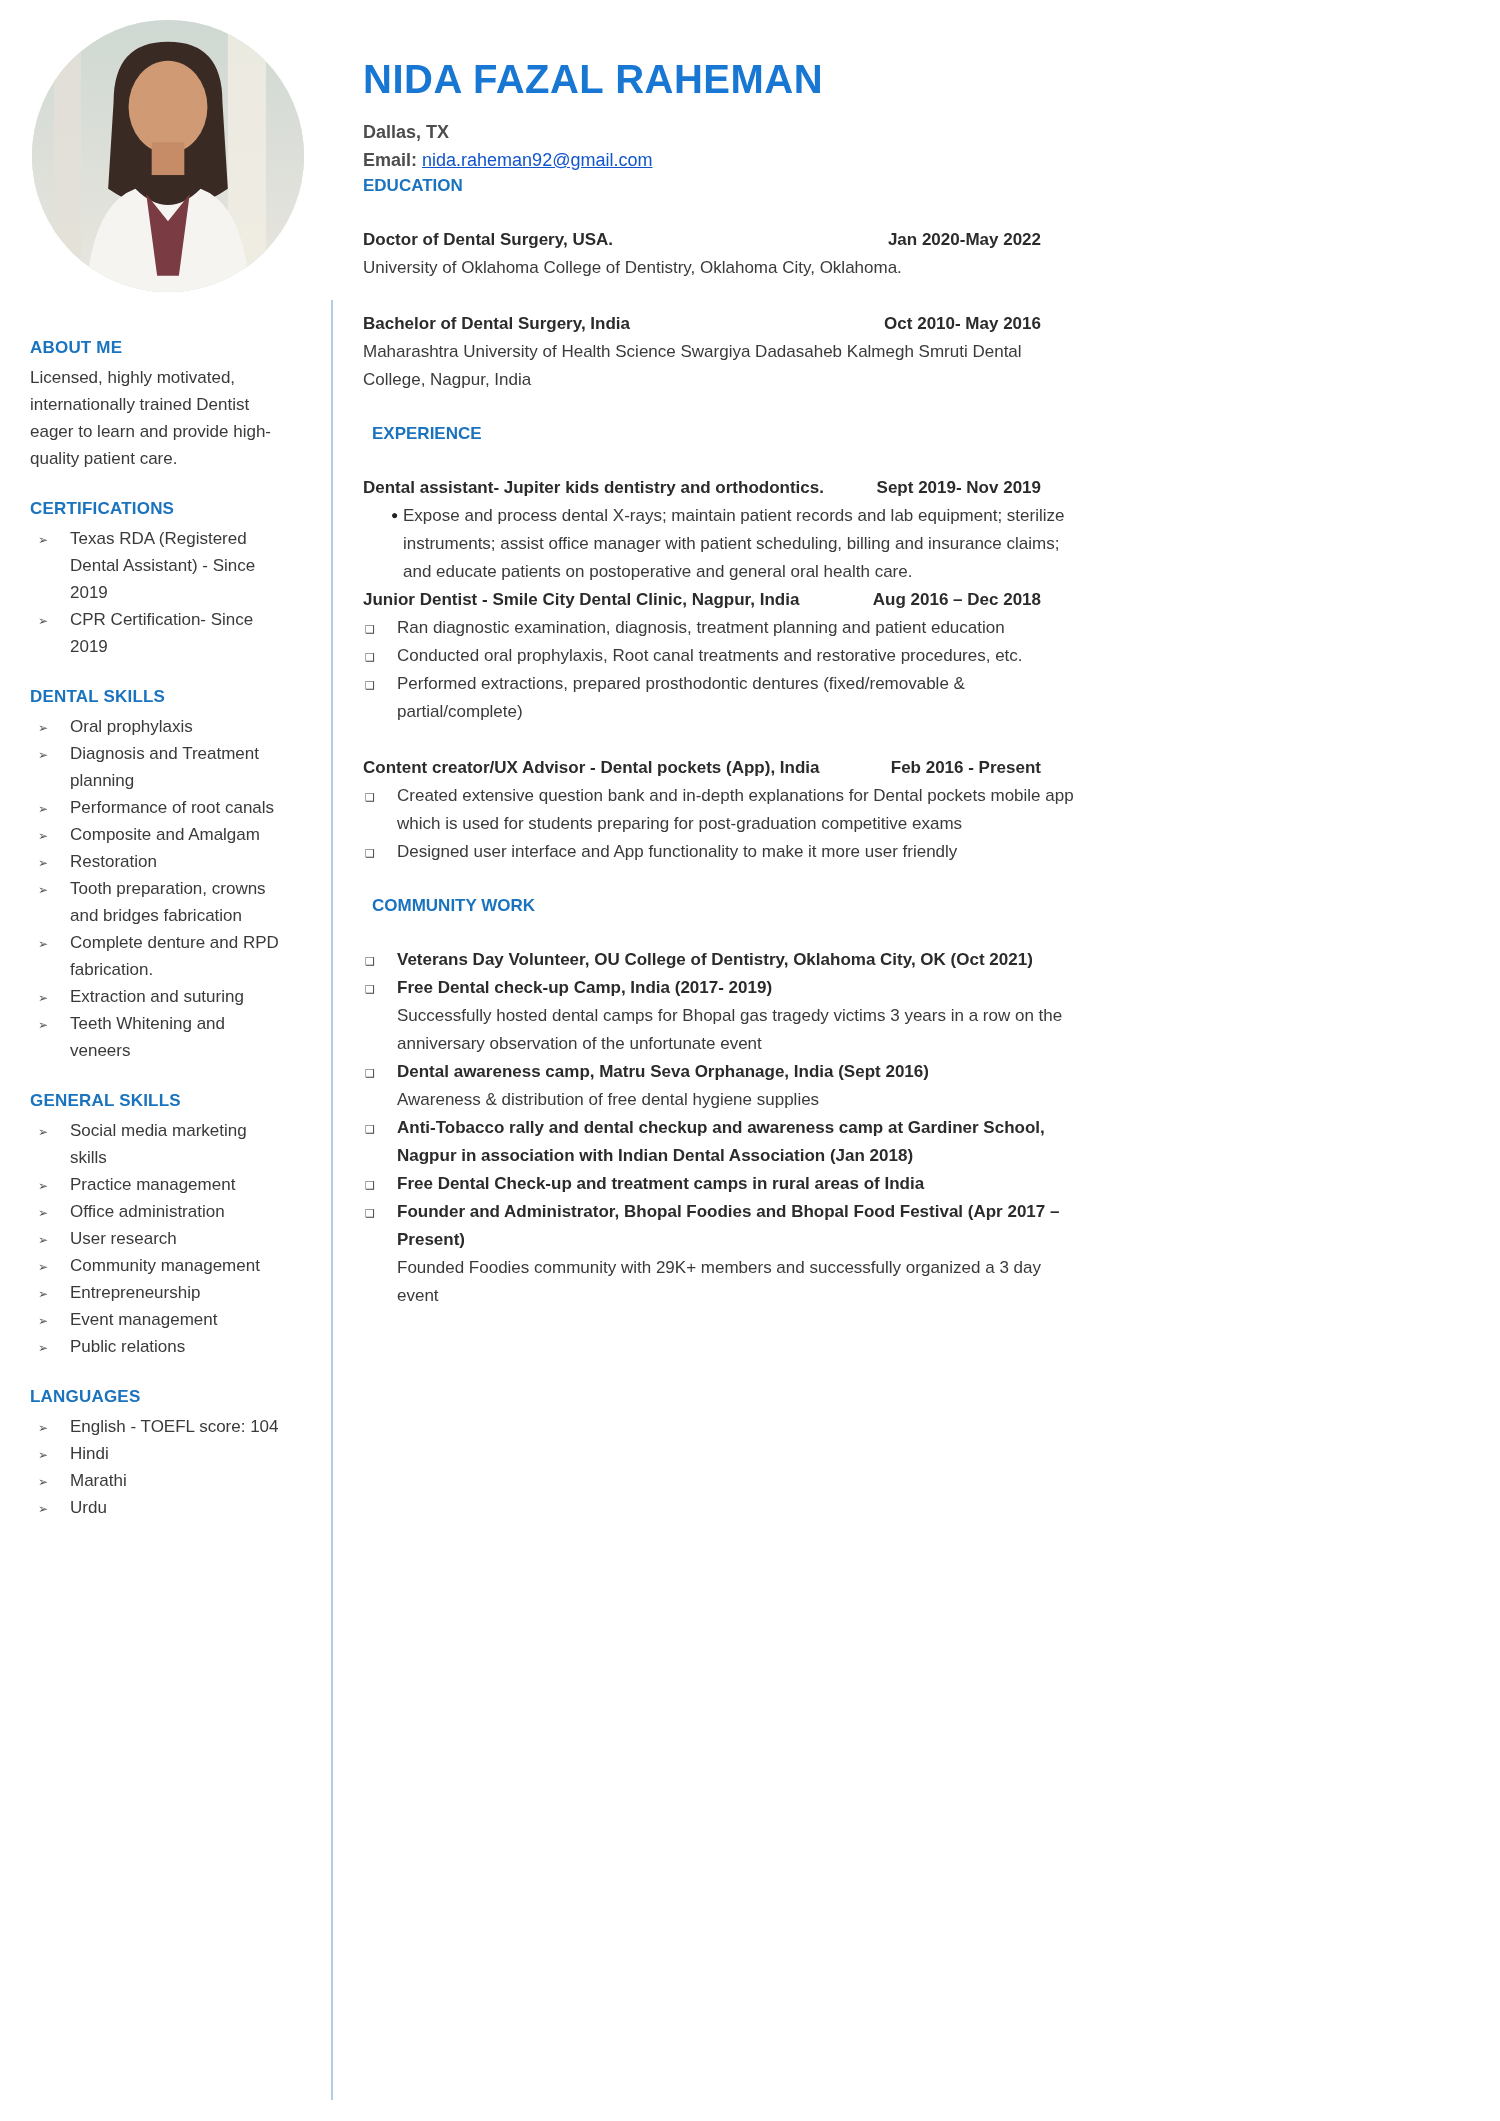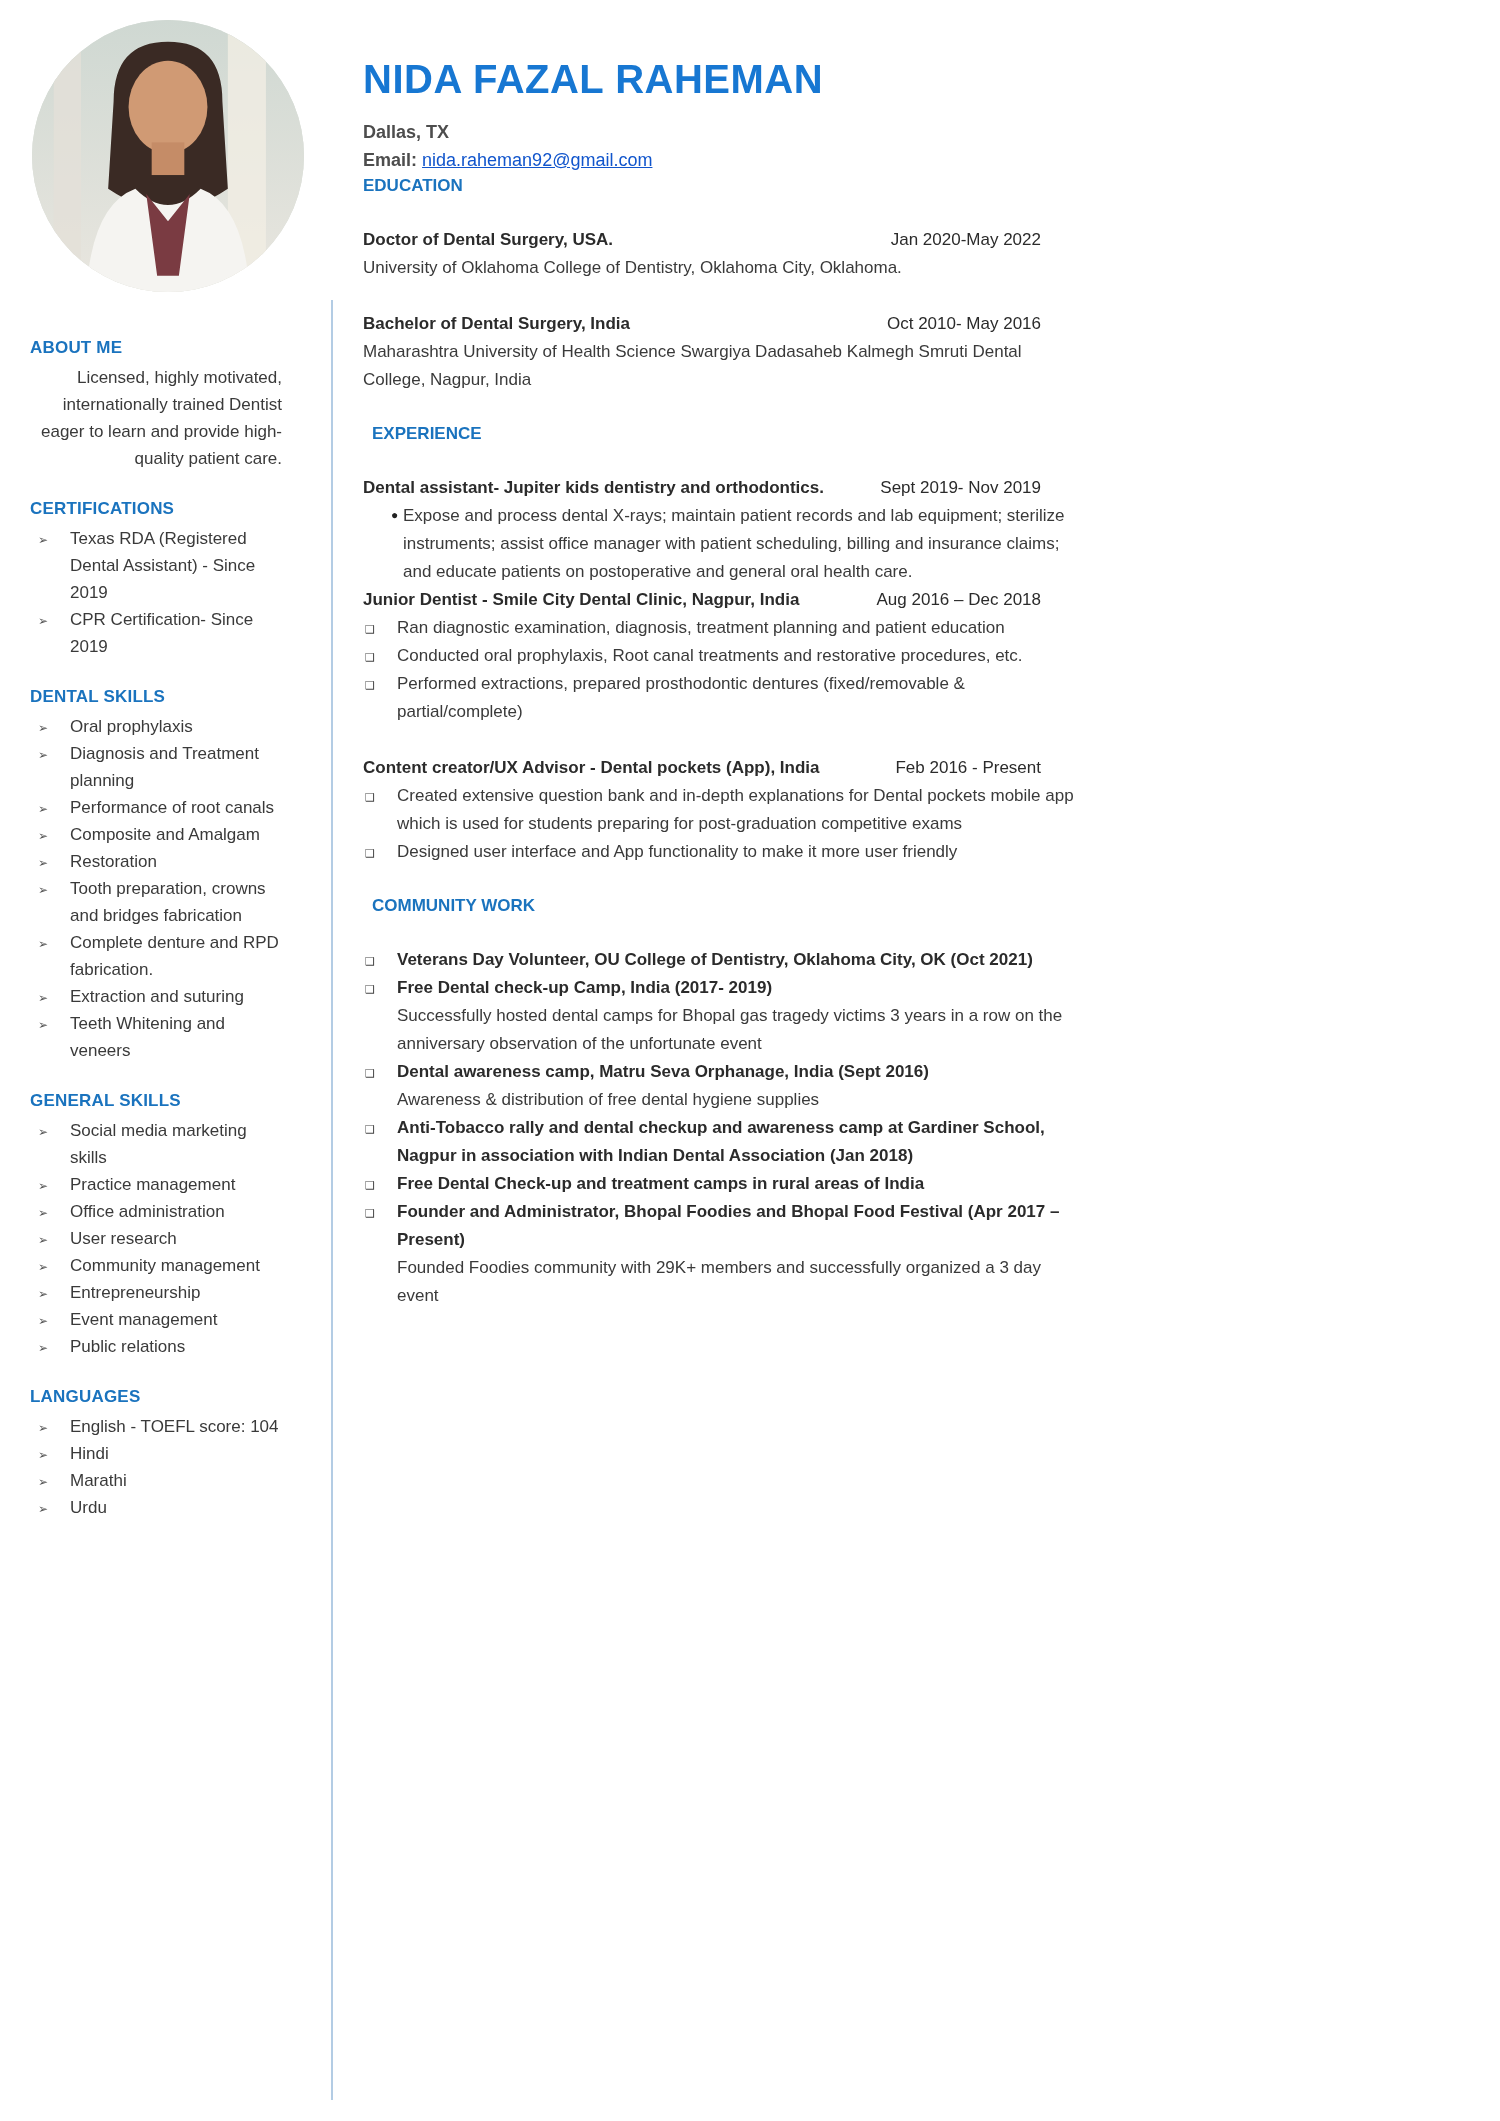--- a/index.html
+++ b/index.html
@@ -11,40 +11,40 @@
   }
   .page { position:relative; width:1500px; height:2121px; display:flex; padding:20px 0 0 30px; }
   .col-divider { position:absolute; left:331px; top:300px; width:2px; height:1800px; background:#b3cce4; }
 
   
   .sidebar { width:300px; flex:none; }
   .photo-wrap { width:272px; height:272px; border-radius:50%; overflow:hidden; margin:0 0 46px 2px; background:#d7ddd6; }
   .photo-wrap svg { display:block; width:100%; height:100%; }
   .side-section { margin-bottom:27px; width:252px; }
   .side-title { color:#1a73be; font-weight:bold; font-size:17px; margin-bottom:6px; letter-spacing:0.2px; }
-  .about-text { font-size:17px; line-height:27px; color:#3a3a3a;text-align:right; }
+  .about-text { font-size:17px; line-height:27px; color:#3a3a3a; }
   .side-list { list-style:none; }
   .side-item { display:flex; font-size:17px; line-height:27px; color:#3a3a3a; }
   .side-item .mk { flex:none; width:40px; padding-left:8px; font-size:12px; color:#555; transform:translateY(2px); }
   .side-item .txt { flex:1; }
 
   
   .main { width:722px; margin-left:33px; font-size:17px; line-height:28px; }
   .candidate-name { color:#1777d2; font-size:40px; font-weight:bold; letter-spacing:0.5px; margin:36px 0 16px 0; line-height:46px; }
   .contact-line { line-height:28px; font-size:18px; color:#3a3a3a; }
   .contact-label { font-weight:bold; color:#4d4d4d; }
   .loc { font-weight:bold; color:#4d4d4d; }
   .email-link { color:#1155cc; text-decoration:underline; cursor:pointer;margin-top:9px; }
   .auth-note { font-style:italic; color:#555555; font-size:17px; line-height:26px; }
   .sec-title { color:#1a73be; font-weight:bold; font-size:17px; line-height:24px; }
   .sec-title.indent { padding-left:9px; }
   .blk { margin-top:28px; }
   .row { display:flex; justify-content:space-between; padding-right:44px; }
   .b { font-weight:bold; color:#2b2b2b; }
-  .dates { font-weight:normal; color:#2b2b2b; flex:none; margin-left:12px; }
+  .dates { font-weight:bold; color:#2b2b2b; flex:none; margin-left:12px; }
   .plain { color:#3a3a3a; }
   .bullet-row { display:flex; }
   .bullet-row .mk-sq { flex:none; width:34px; padding-left:2px; font-size:11px; color:#444; transform:translateY(1px); }
   .bullet-row .mk-dot { flex:none; width:40px; padding-left:28px; font-size:12px; color:#222; transform:translateY(-1px); }
   .bullet-row .txt { flex:1; }
   .cw-detail { margin-left:34px; color:#3a3a3a; }
 </style>
 </head>
 <body>
 

